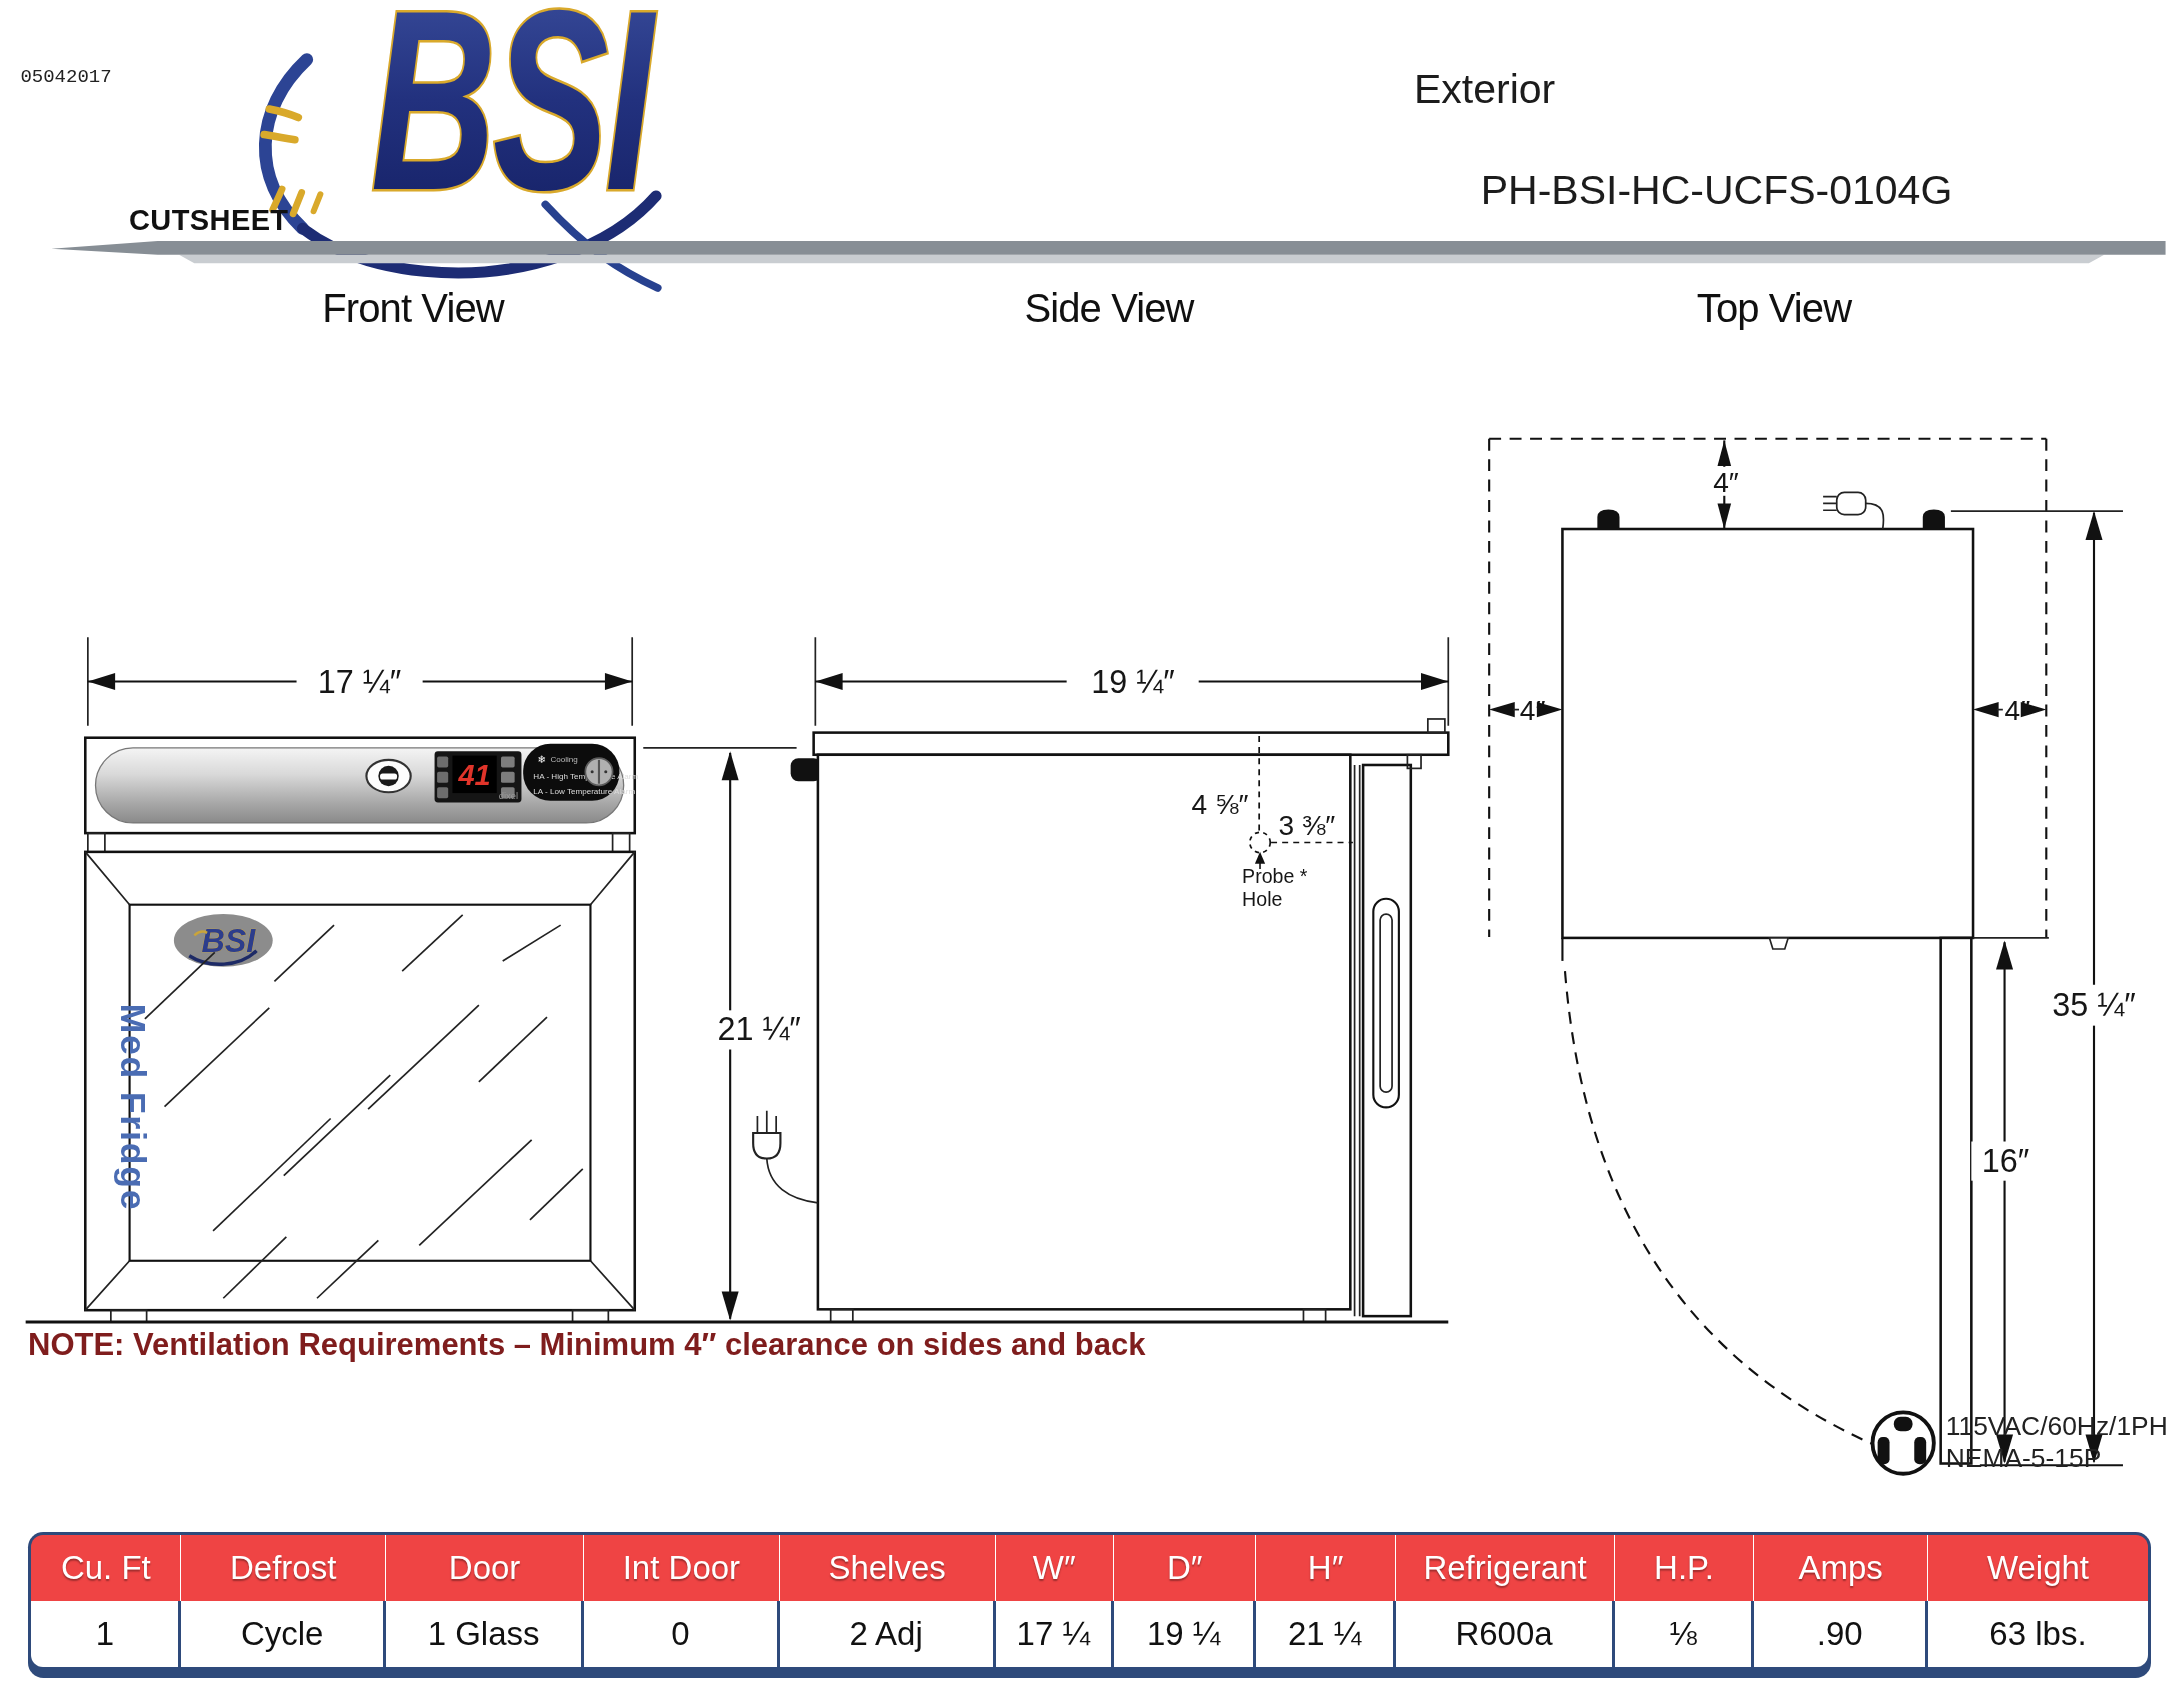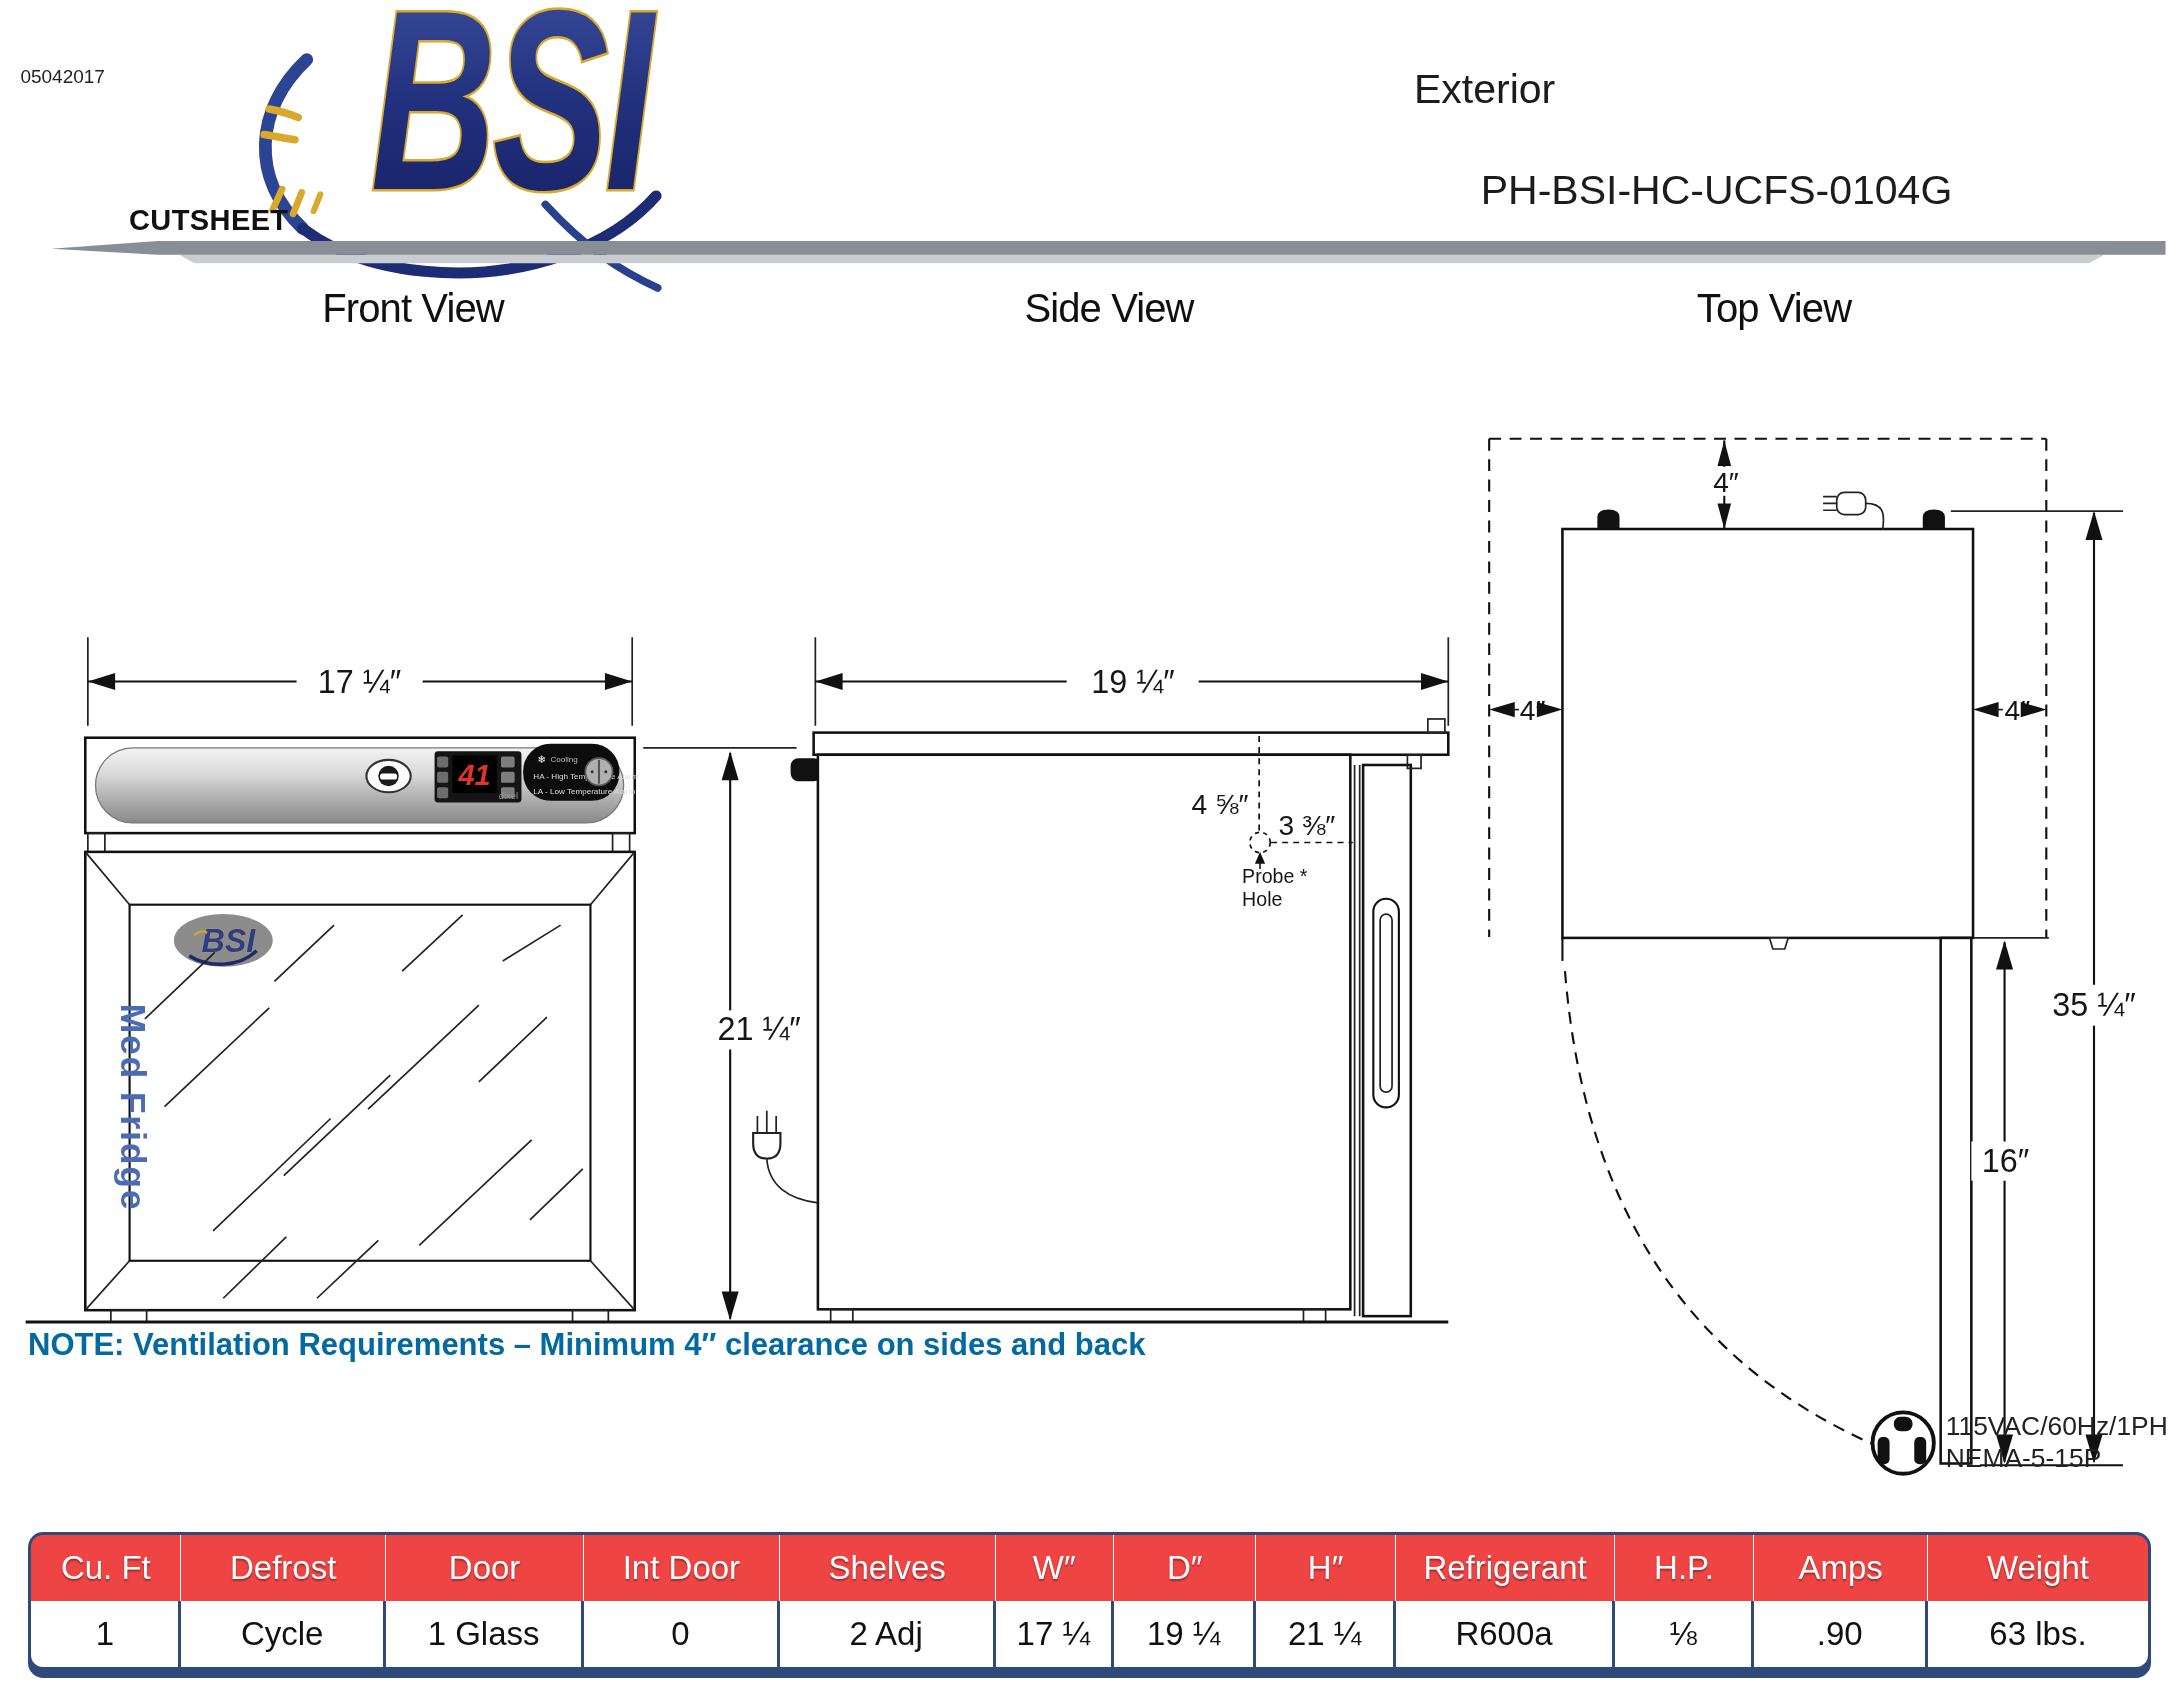--- a/index.html
+++ b/index.html
@@ -11,26 +11,26 @@
   .ln3{stroke:#111;stroke-width:3;fill:#fff;}
   .thin{stroke:#222;stroke-width:2;fill:none;}
   .dash{stroke:#111;stroke-width:2.5;fill:none;stroke-dasharray:14 10;}
   .dashs{stroke:#111;stroke-width:2;fill:none;stroke-dasharray:7 6;}
   .arr{fill:#111;stroke:none;}
   .dimtxt{font-size:38px;fill:#161616;}
   .dimtxt2{font-size:33px;fill:#161616;}
   .smalltxt{font-size:23px;fill:#161616;}
   .pwrtxt{font-size:31px;fill:#222;}
   .abs{position:absolute;}
-  .datecode{left:20.4px;top:66px;font-size:19px;color:#222;}
+  .datecode{left:20.4px;top:66px;font-size:19px;color:#222;font-family:Liberation Mono, monospace;}
   .cutsheet{left:129px;top:204px;font-size:29px;font-weight:bold;letter-spacing:0.4px;}
   .doct1{left:1414px;top:66px;width:605px;text-align:left;font-size:41px;color:#1c1c1c;}
   .doct2{left:1414px;top:167px;width:605px;text-align:center;font-size:41px;color:#1c1c1c;}
   .vtitle{top:286px;width:358px;text-align:center;font-size:40px;color:#101010;letter-spacing:-0.9px;}
-  .note{left:28px;top:1327px;font-size:31px;font-weight:bold;color:#0369a1;}
+  .note{left:28px;top:1327px;font-size:31px;font-weight:bold;color:#7f1d1d;}
   
   .table-wrap{position:absolute;left:28px;top:1532px;width:2123px;background:#2e4a7b;
               border-radius:15.3px;padding:2.6px 3.4px 11px 3.4px;box-sizing:border-box;}
   .spec-grid{display:grid;width:100%;
      grid-template-columns:177fr 242fr 234fr 231fr 255fr 140fr 168fr 165fr 259fr 164fr 206fr 259fr;
      grid-template-rows:66px 66px;border-radius:12px;overflow:hidden;}
   .hcell{background:#ef4444;color:#fff;font-size:33px;display:flex;align-items:center;
          justify-content:center;border-right:1.7px solid #fff;text-shadow:0 1.7px 1.7px rgba(0,0,0,.35);}
   .hcell:nth-child(12){border-right:none;}
   .vcell{background:#fff;color:#111;font-size:33px;display:flex;align-items:center;

